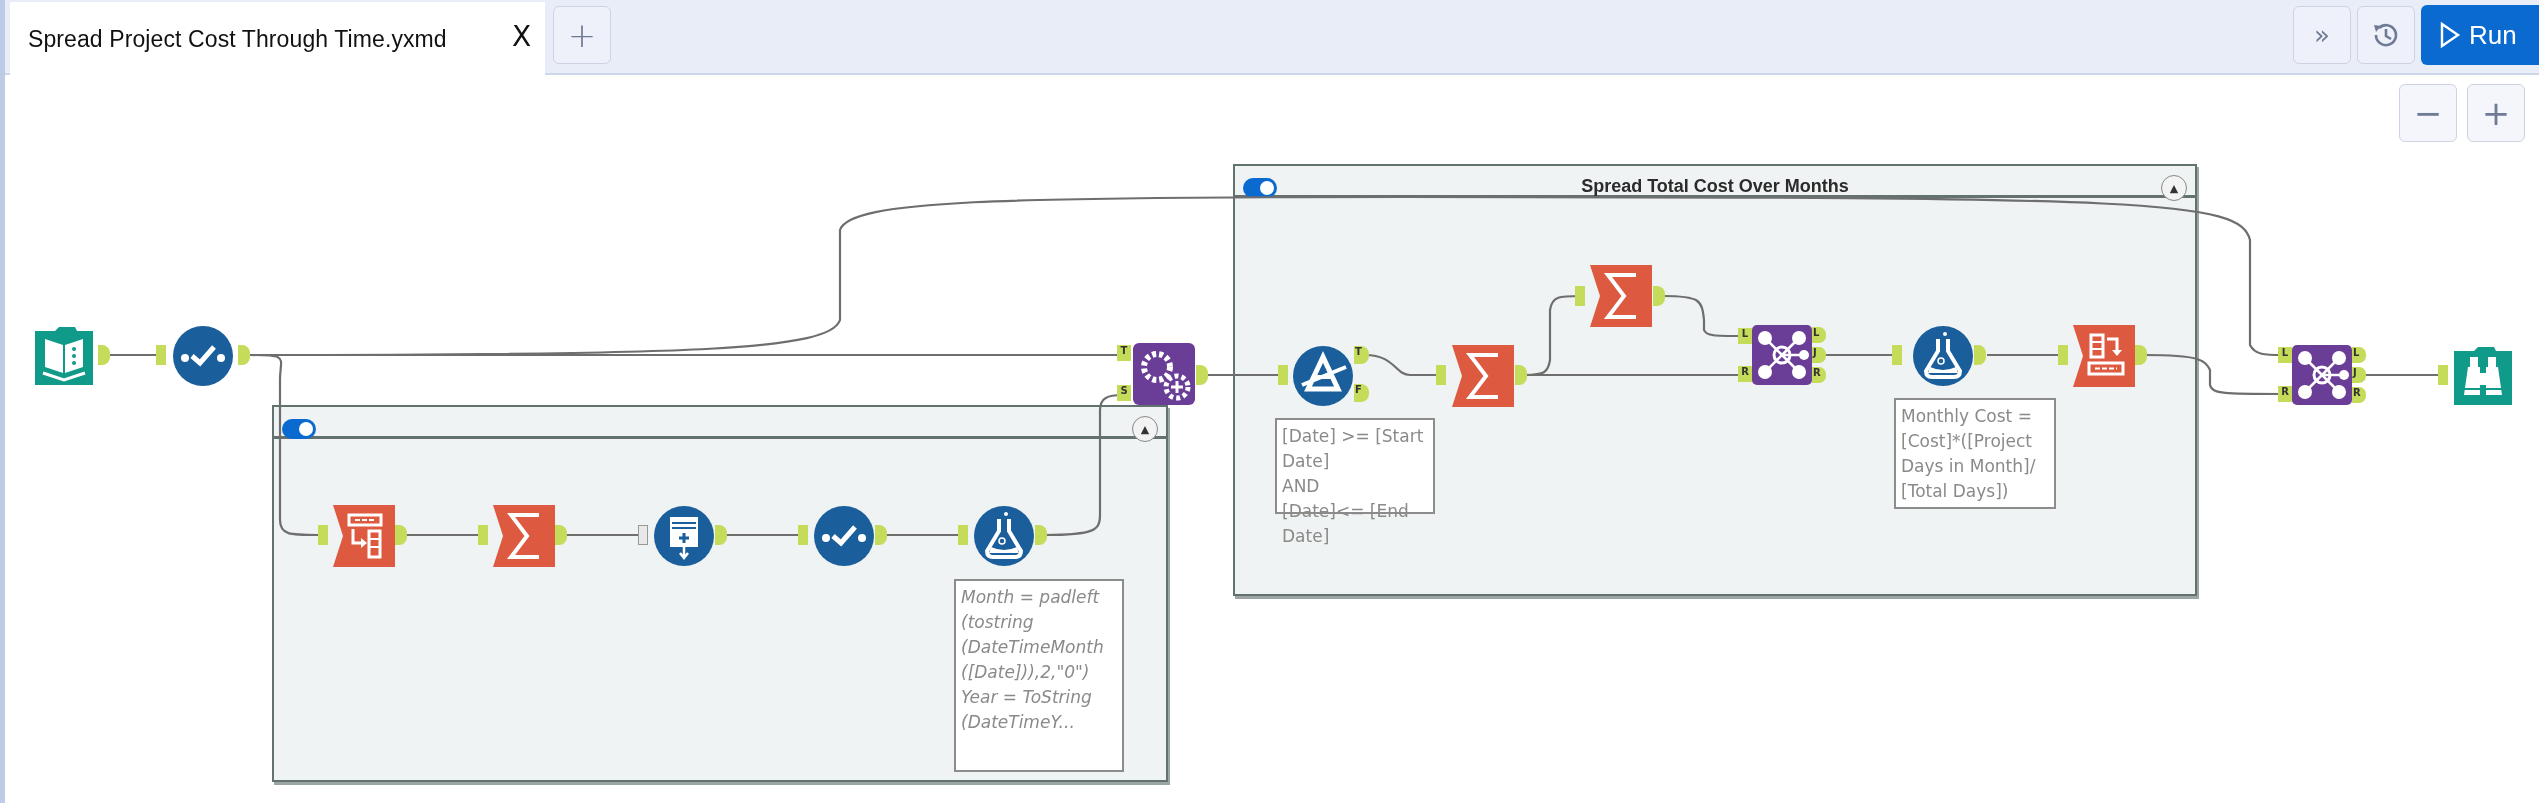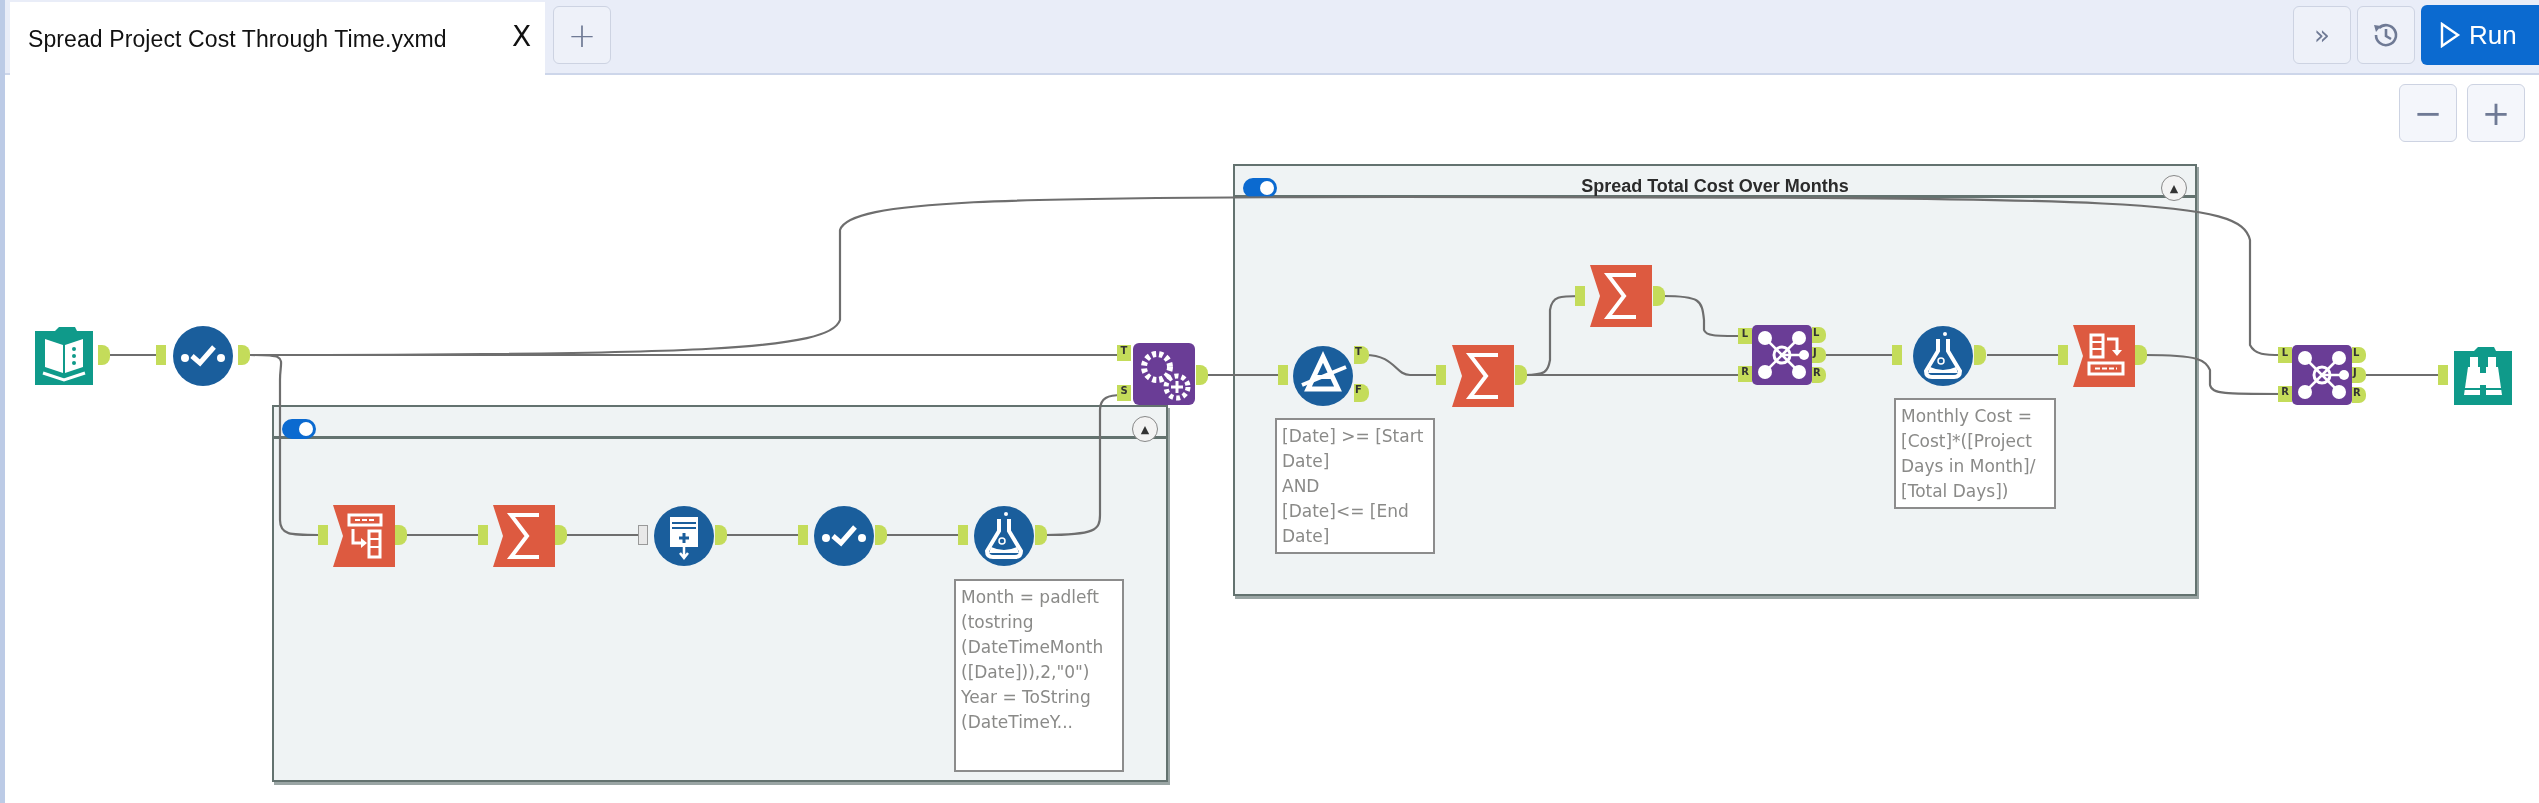--- a/index.html
+++ b/index.html
@@ -290,27 +290,27 @@
   <svg width="62" height="62" viewBox="0 0 62 62">
     <circle cx="31" cy="31" r="30" fill="#1a5e9c"></circle>
     <path d="M26 14 V26 L14 46 Q14 52 20 52 H42 Q48 52 48 46 L36 26 V14" fill="none" stroke="#fff" stroke-width="4"></path>
     <path d="M18 42 Q31 48 44 42 L46 48 H16 Z" fill="#fff"></path>
     <circle cx="29" cy="36" r="3" fill="none" stroke="#fff" stroke-width="1.5"></circle>
     <circle cx="33" cy="9" r="2" fill="#fff"></circle>
   </svg>
 </div>
 <div class="node" style="left:1035px;top:525px;width:12px;height:20px;background:#c4dc5a;border-radius:0 8px 8px 0;"></div>
 
-<div class="note" style="left:1275px;top:418px;width:160px;height:136px;">[Date] &gt;= [Start
+<div class="note" style="left:1275px;top:418px;width:160px;height:96px;">[Date] &gt;= [Start
 Date]
 AND
 [Date]&lt;= [End
 Date]</div>
 <div class="note" style="left:1894px;top:398px;width:162px;height:111px;">Monthly Cost =
 [Cost]*([Project
 Days in Month]/
 [Total Days])</div>
-<div class="note" style="left:954px;top:579px;width:170px;height:193px;">Month = padleft
+<div class="note" style="left:954px;top:579px;width:170px;height:193px;font-style:italic;">Month = padleft
 (tostring
 (DateTimeMonth
 ([Date])),2,"0")
 Year = ToString
 (DateTimeY...</div>
 
 </body></html>

